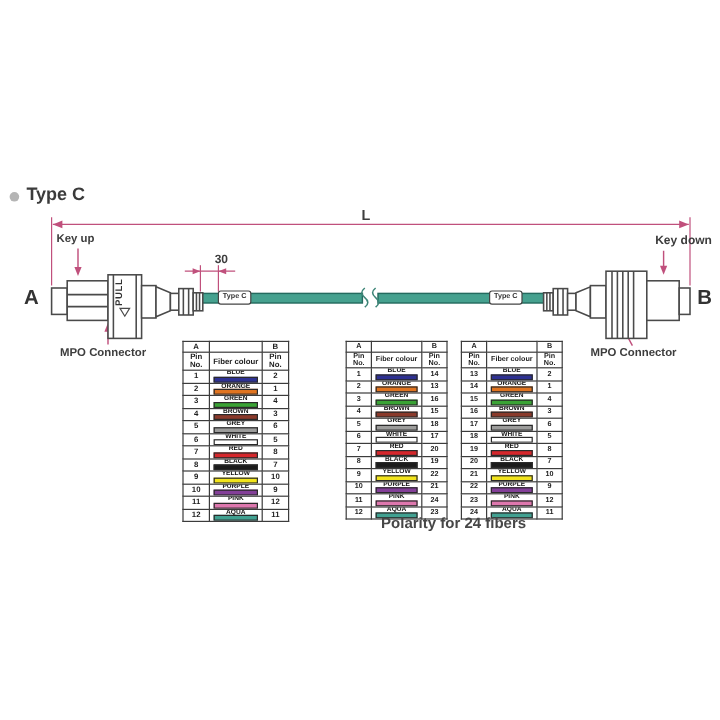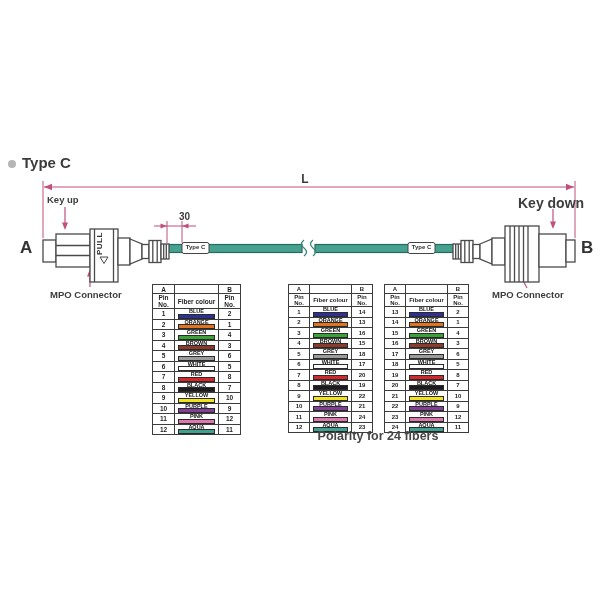--- a/index.html
+++ b/index.html
@@ -5,21 +5,21 @@
   html,body{margin:0;padding:0;background:#fff;}
   .canvas{position:relative;width:596px;height:600px;background:#fff;overflow:hidden;
           font-family:"Liberation Sans", sans-serif;}
   .abs{position:absolute;}
   .lbl{color:#3d3d3d;font-weight:bold;}
   .title{left:22px;top:154px;font-size:15px;font-weight:bold;color:#3b3b3b;}
   .bullet{left:8px;top:160px;width:8px;height:8px;border-radius:50%;background:#b5b5b5;}
   .dimL{left:280px;top:172px;width:50px;text-align:center;font-size:12px;}
   .dim30{left:160px;top:211px;width:30px;text-align:right;font-size:10px;}
   .keyup{left:47px;top:194px;font-size:9.5px;}
-  .keydown{left:518px;top:195px;font-size:14px;}
+  .keydown{left:546px;top:195px;font-size:10px;}
   .endA{left:20px;top:238px;font-size:17px;font-weight:bold;color:#333;}
   .endB{left:581px;top:238px;font-size:17px;font-weight:bold;color:#333;}
   .mpoA{left:50px;top:289px;font-size:9.5px;}
   .mpoB{left:492px;top:289px;font-size:9.5px;}
   .pull{left:95px;top:231px;height:26px;width:11px;writing-mode:vertical-rl;transform:rotate(180deg);
         font-size:8px;font-weight:bold;color:#333;letter-spacing:.5px;text-align:center;}
   .tag{width:27px;text-align:center;font-size:6px;font-weight:bold;color:#333;line-height:11px;}
   .tagA{left:182px;top:242px;}
   .tagB{left:408px;top:242px;}
   .cap{font-size:12.5px;font-weight:bold;color:#474747;text-align:center;}

